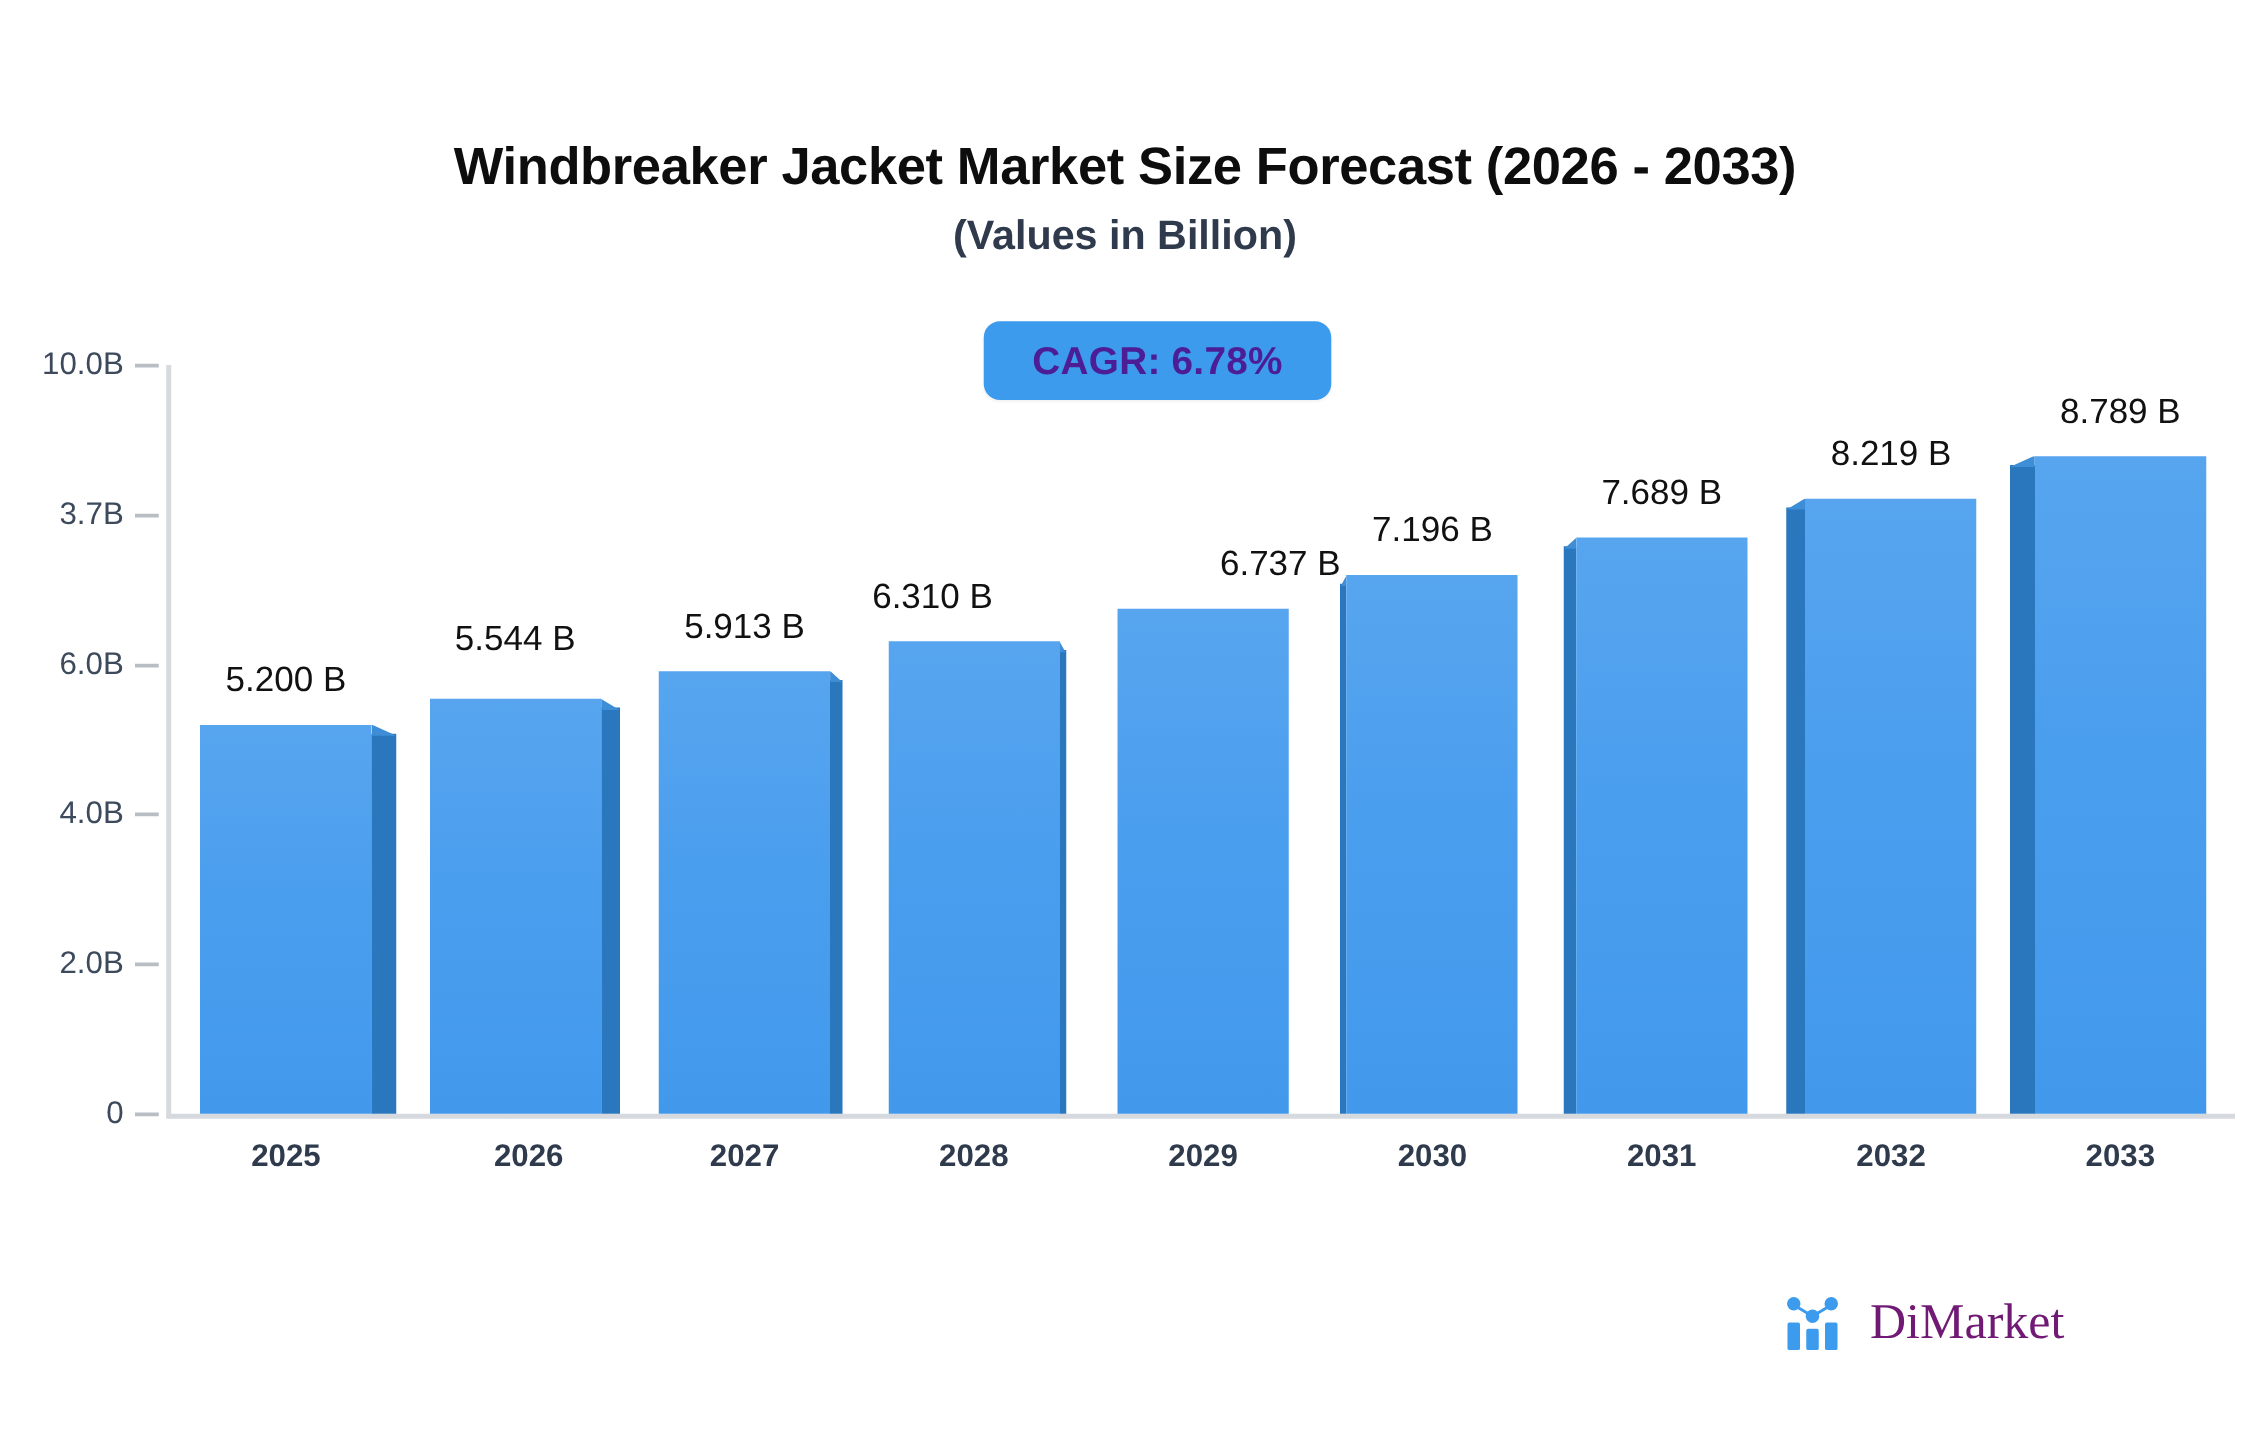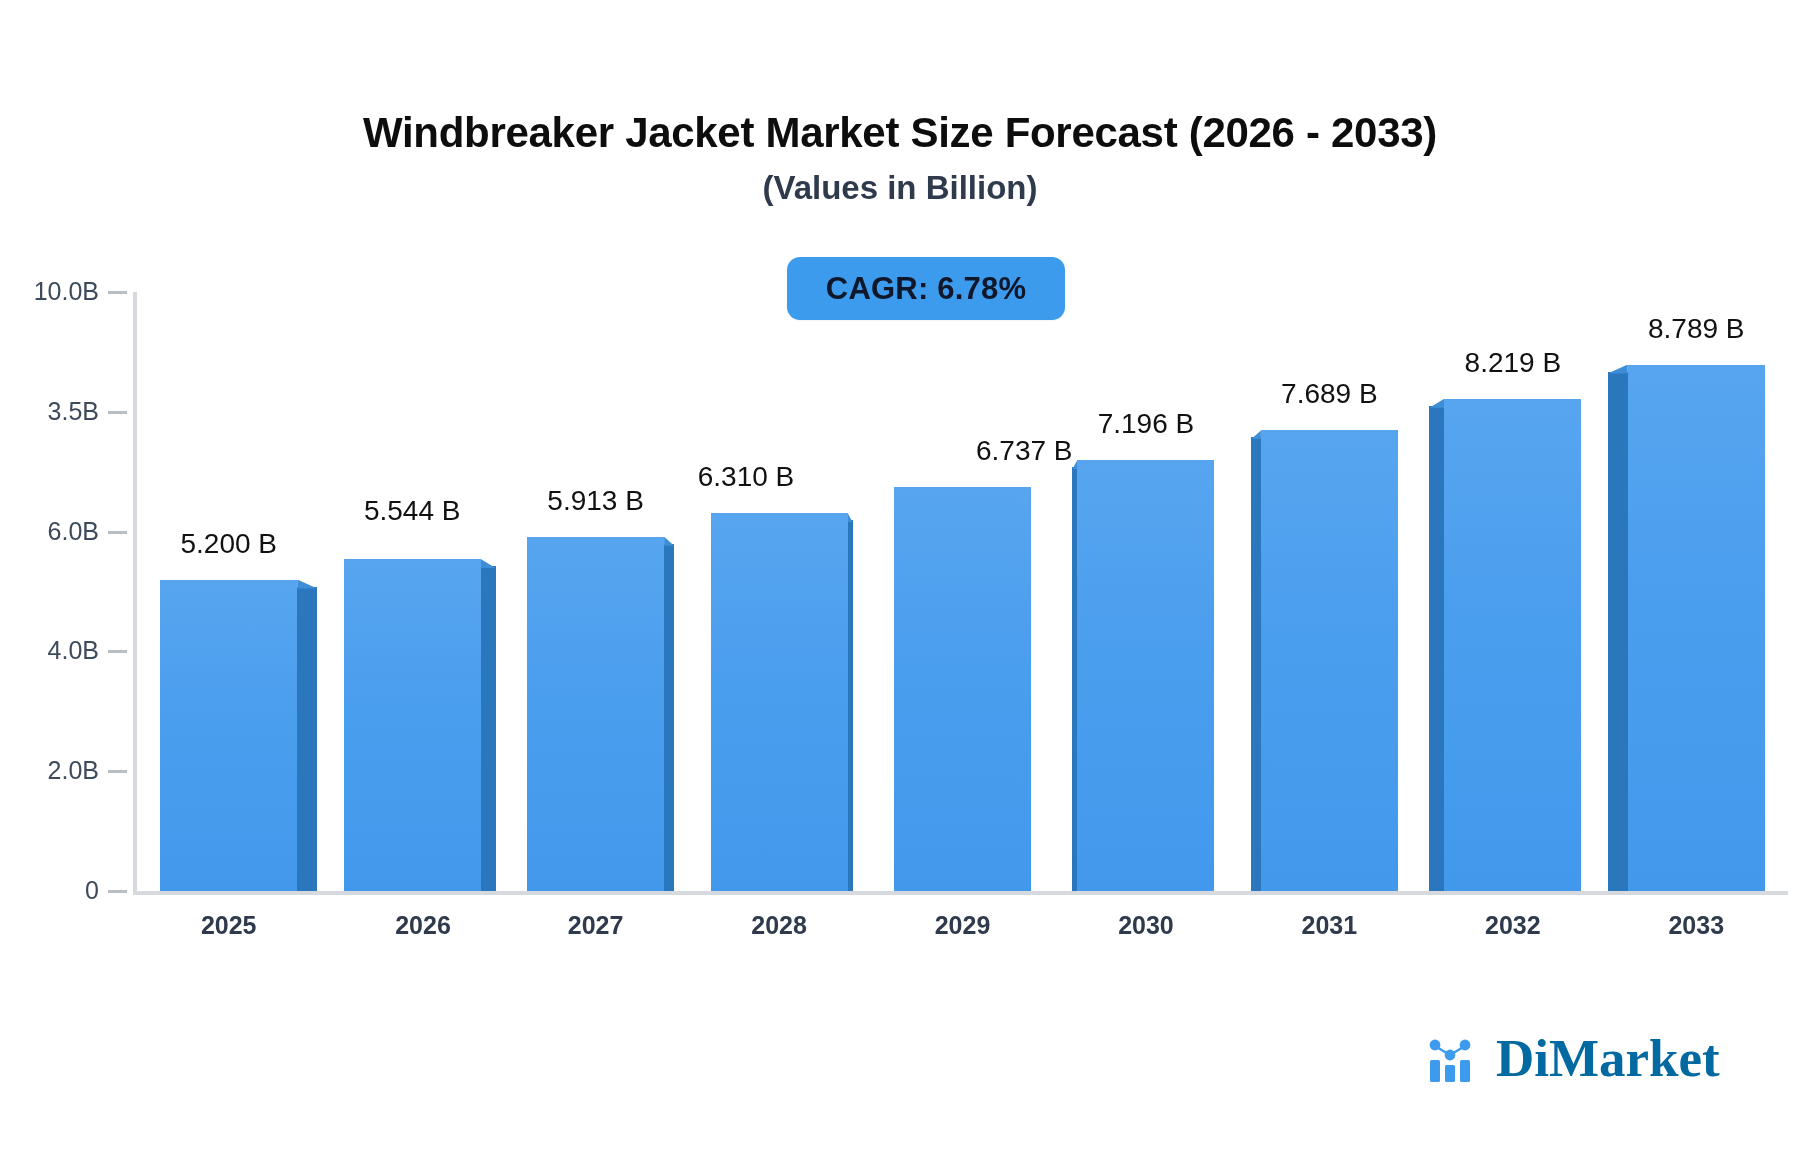--- a/index.html
+++ b/index.html
@@ -56,21 +56,21 @@
     width: 278px;
     height: 63px;
     background: #3d9bee;
     border-radius: 13px;
     display: flex;
     align-items: center;
     justify-content: center;
     box-shadow: 0 1px 2px rgba(0,0,0,0.05);
   }
   .cagr-badge .cagr-text {
-    color: #0f172a;
+    color: #4c1d95;
     font-size: 31px;
     font-weight: bold;
     letter-spacing: 0.2px;
     font-family: "Liberation Sans", sans-serif;
     white-space: nowrap;
   }
 
   
   .plot-area {
     position: absolute;
@@ -172,23 +172,23 @@
     align-items: center;
     gap: 14px;
   }
   .logo-icon {
     width: 54px;
     height: 50px;
     display: block;
   }
   .logo-text {
     font-family: "Liberation Serif", serif;
-    font-size: 53px;
-    font-weight: bold;
-    color: #0369a1;
+    font-size: 40px;
+    font-weight: normal;
+    color: #701a75;
     letter-spacing: 0px;
     line-height: 1;
   }
 </style>
 </head>
 <body>
 
 <div id="page">
 
   <div class="title-block">
@@ -202,21 +202,21 @@
 
   <div class="plot-area">
     <div class="y-spine"></div>
     <div class="x-baseline"></div>
     <div id="yticks">
         <div class="y-tick-row" style="top: 292px;">
           <div class="y-tick-label">10.0B</div>
           <div class="y-tick-mark"></div>
         </div>
         <div class="y-tick-row" style="top: 411.8px;">
-          <div class="y-tick-label">3.5B</div>
+          <div class="y-tick-label">3.7B</div>
           <div class="y-tick-mark"></div>
         </div>
         <div class="y-tick-row" style="top: 531.6px;">
           <div class="y-tick-label">6.0B</div>
           <div class="y-tick-mark"></div>
         </div>
         <div class="y-tick-row" style="top: 651.4px;">
           <div class="y-tick-label">4.0B</div>
           <div class="y-tick-mark"></div>
         </div>

